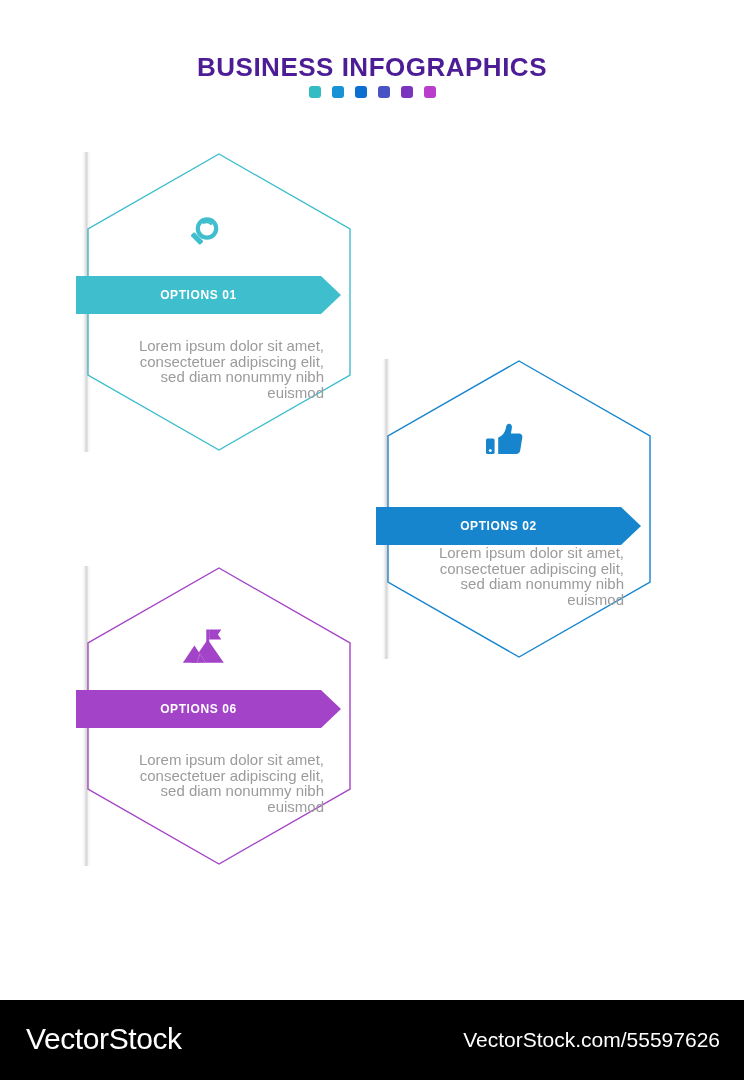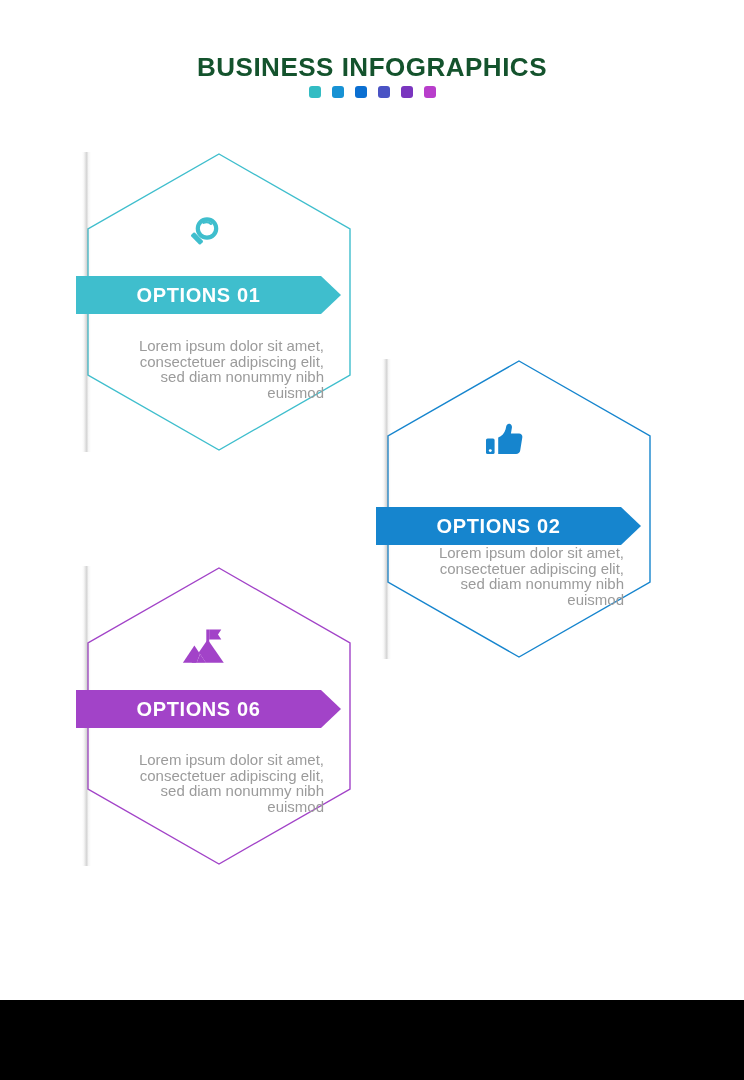--- a/index.html
+++ b/index.html
@@ -24,21 +24,21 @@
   }
   #header-title {
     position: absolute;
     top: 52px;
     left: 0;
     width: 744px;
     text-align: center;
     font-size: 26px;
     font-weight: bold;
     letter-spacing: 0.5px;
-    color: #14532d;
+    color: #4c1d95;
   }
   #header-dots {
     position: absolute;
     top: 86px;
     left: 0;
     width: 744px;
     display: flex;
     justify-content: center;
     gap: 11px;
   }
@@ -107,21 +107,21 @@
     align-items: center;
   }
   .banner-body {
     height: 38px;
     display: flex;
     align-items: center;
     justify-content: center;
   }
   .banner-label {
     color: #ffffff;
-    font-size: 20px;
+    font-size: 12px;
     font-weight: bold;
     letter-spacing: 0.6px;
     white-space: nowrap;
   }
   .banner-tip {
     width: 20px;
     height: 38px;
   }
 
   
@@ -246,13 +246,15 @@
         </div>
         <div class="banner-tip"><svg width="20" height="38" viewBox="0 0 20 38">
             <polygon points="0,0 20,19 0,38" fill="#A243C8"></polygon>
           </svg></div>
       </div>
       <div class="step-desc" style="left: 28px; top: 186px;">Lorem ipsum dolor sit amet, consectetuer adipiscing elit, sed diam nonummy nibh euismod</div>
     </div>
   </div>
 
 <div id="footer">
+  <div id="footer-brand">VectorStock</div>
+  <div id="footer-url">VectorStock.com/55597626</div>
 </div>
 
 </body></html>

